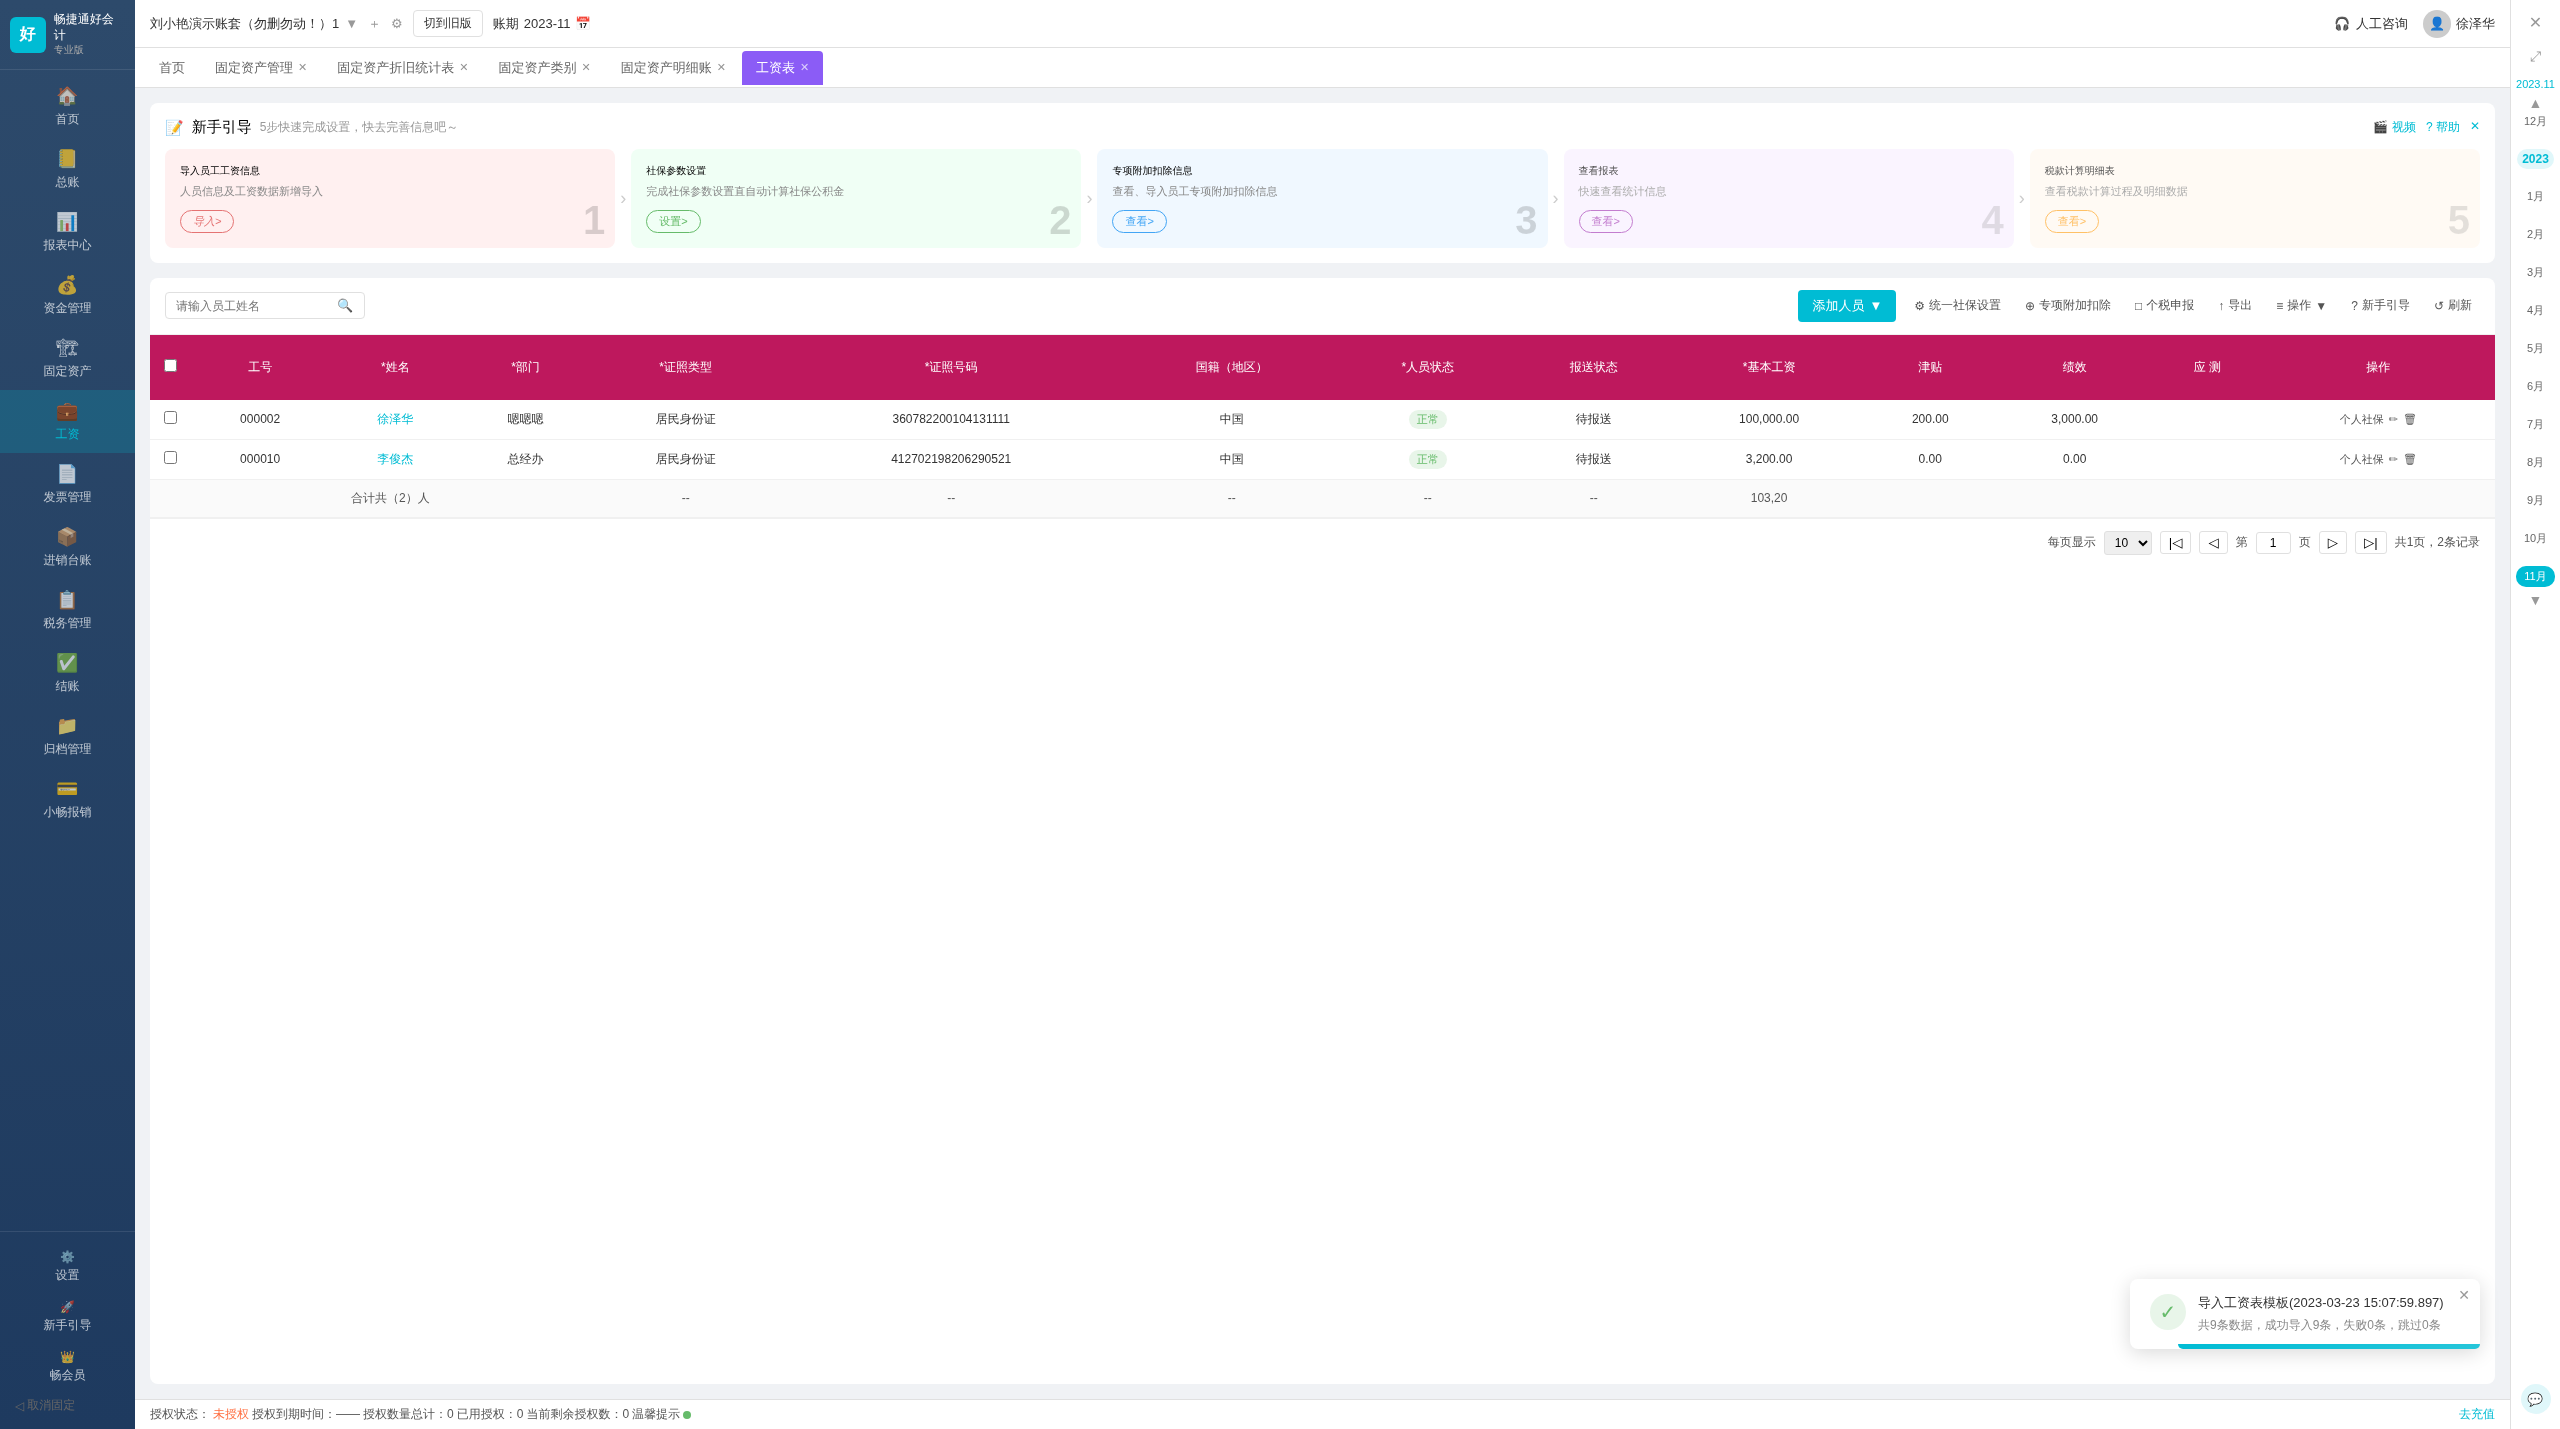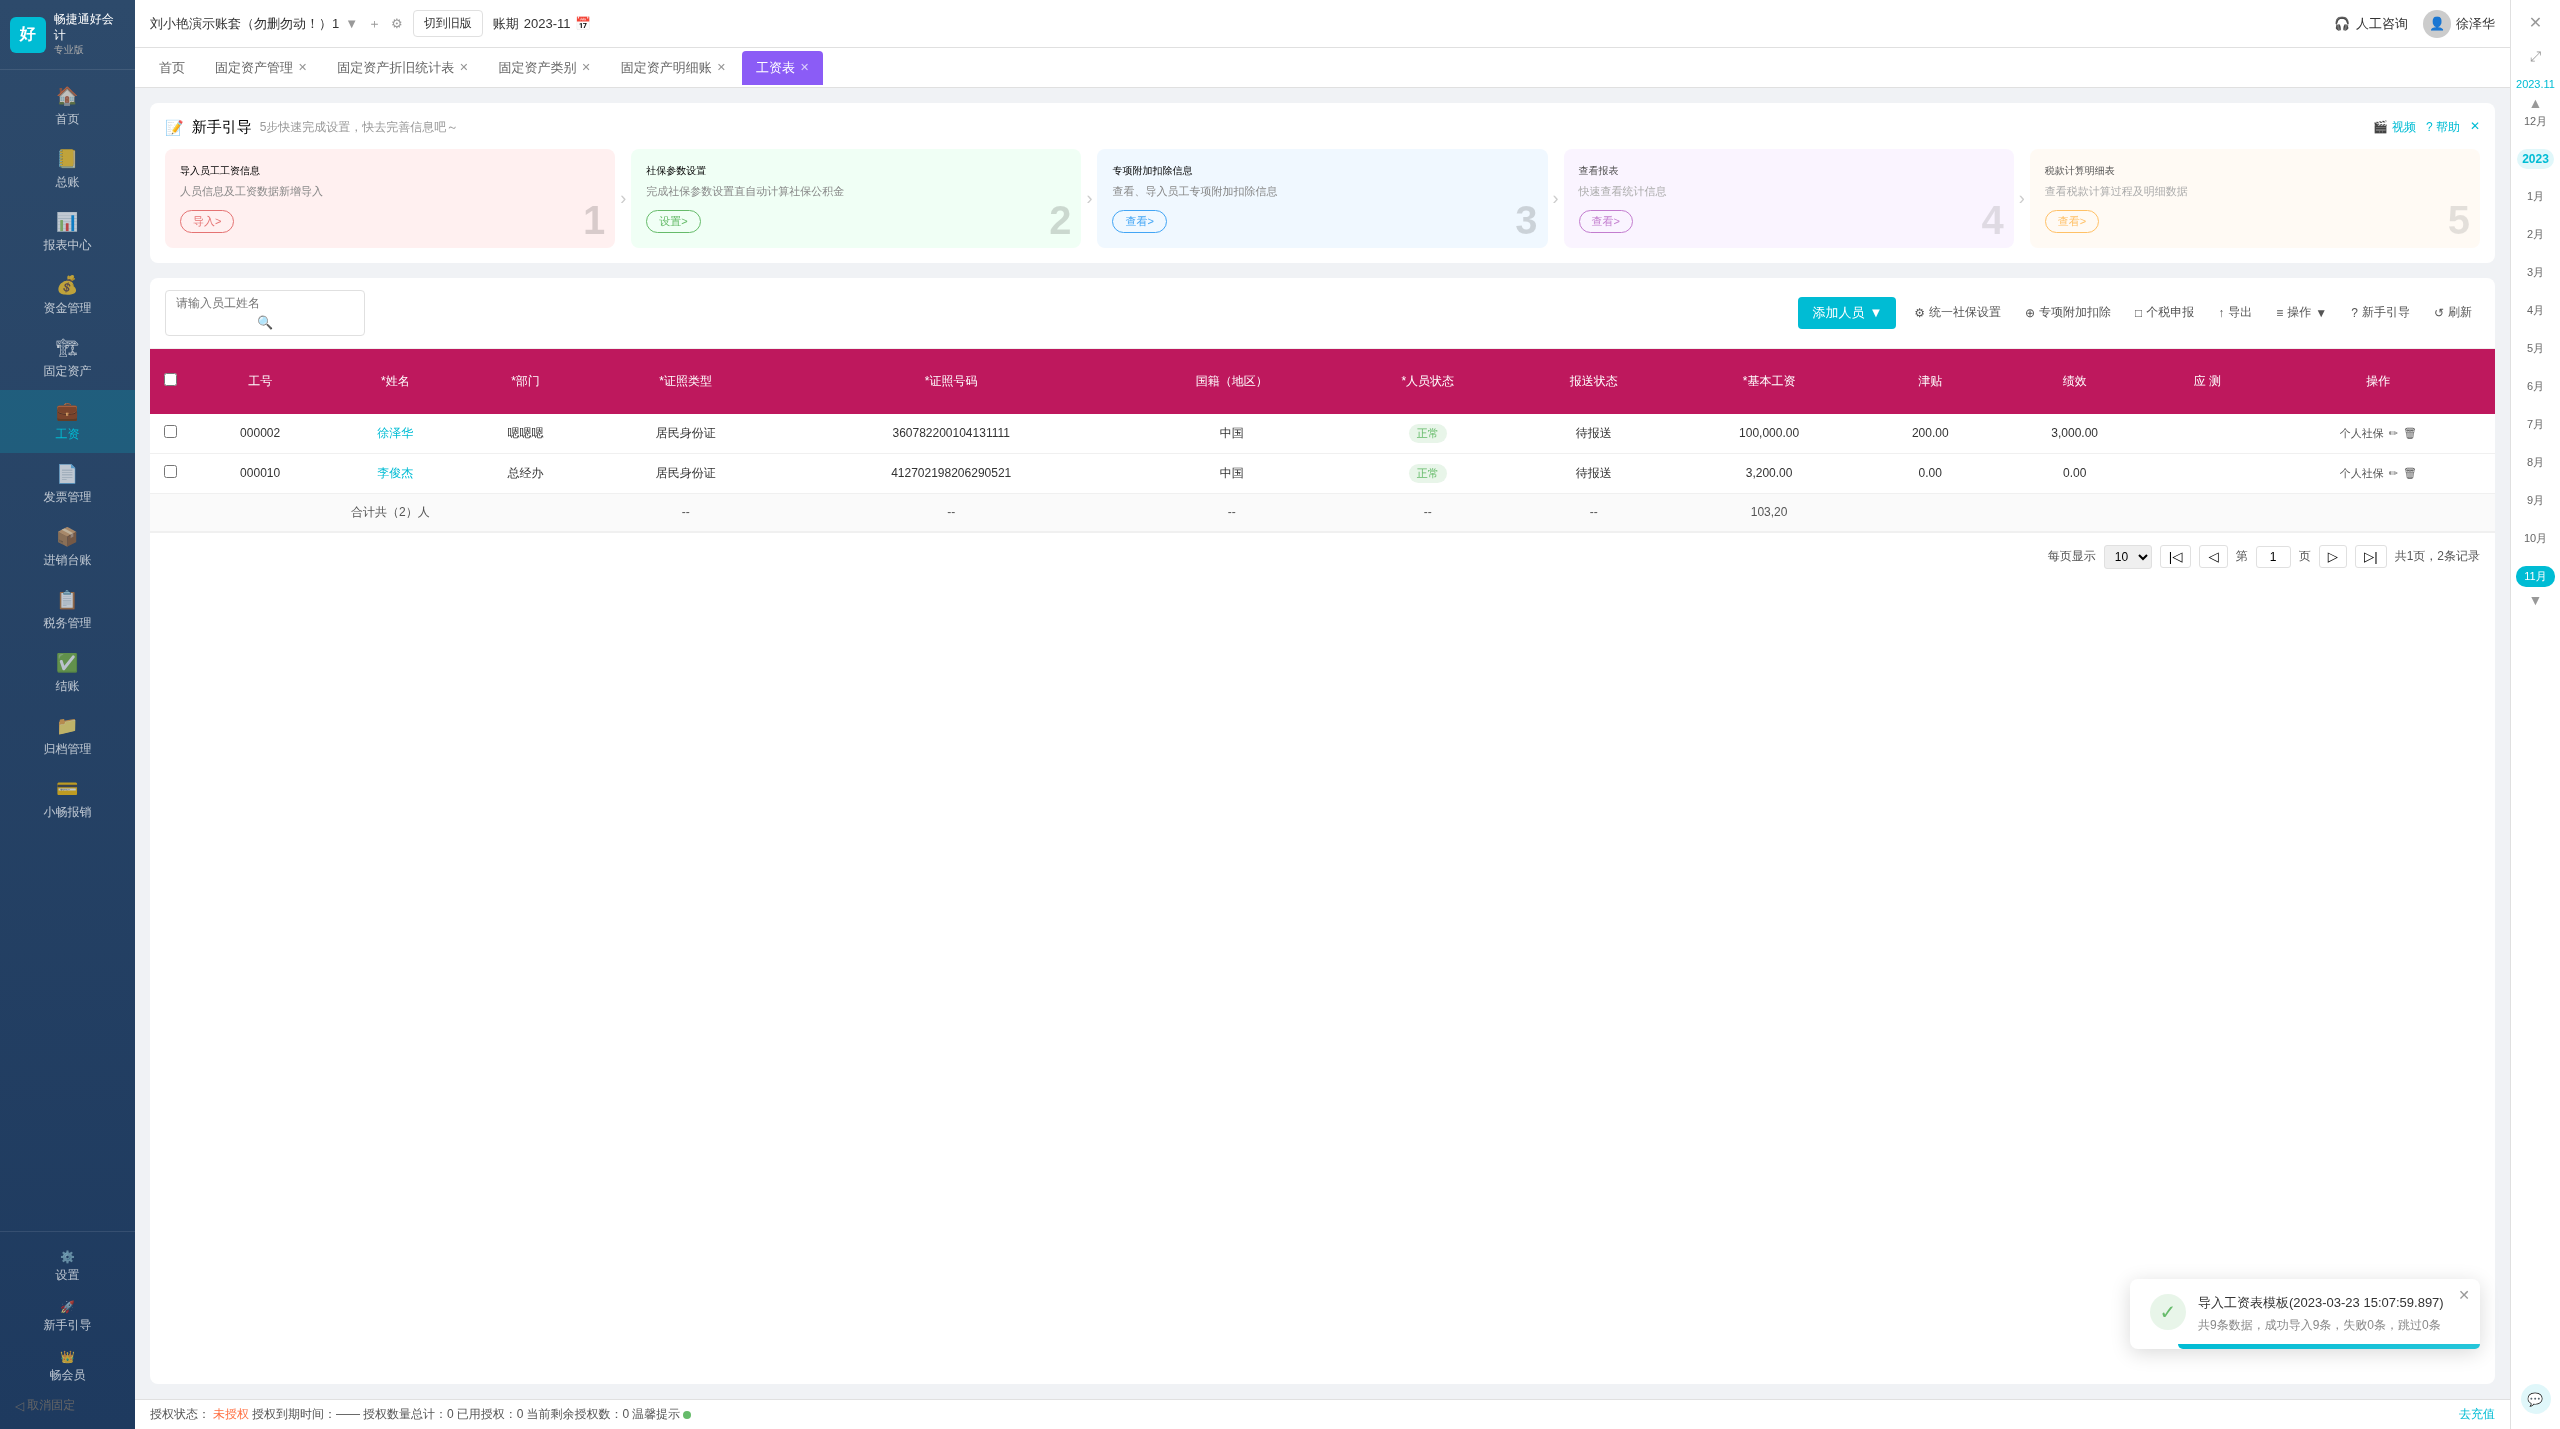--- a/index.html
+++ b/index.html
@@ -132,21 +132,21 @@
     .step-title { font-size: 10px; font-weight: 500; margin-bottom: 5px; }
     .step-desc { font-size: 11px; color: #888; margin-bottom: 10px; line-height: 1.5; }
     .step-btn {
       display: inline-block;
       border: 1px solid currentColor;
       border-radius: 12px;
       padding: 3px 12px;
       font-size: 11px;
       cursor: pointer;
     }
-    .btn-pink { color: #e57373; border-color: #e57373; }
+    .btn-pink { color: #e57373; border-color: #e57373; font-style: italic; }
     .btn-green { color: #66bb6a; border-color: #66bb6a; }
     .btn-blue { color: #42a5f5; border-color: #42a5f5; }
     .btn-purple { color: #ab47bc; border-color: #ab47bc; }
     .btn-orange { color: #ffa726; border-color: #ffa726; }
 
     
     .table-area {
       background: white;
       border-radius: 8px;
       flex: 1;
@@ -154,21 +154,21 @@
     .table-toolbar {
       display: flex;
       align-items: center;
       padding: 12px 15px;
       gap: 10px;
       border-bottom: 1px solid #f0f0f0;
     }
     .search-box {
       display: flex; align-items: center;
       border: 1px solid #e0e0e0; border-radius: 4px;
-      padding: 5px 10px; gap: 5px; width: 200px; flex-direction: column;
+      padding: 5px 10px; gap: 5px; width: 200px;
     }
     .search-box input { border: none; outline: none; font-size: 12px; width: 100%; color: #666; background: transparent; }
     .add-btn {
       background: #00bcd4; color: white;
       border: none; border-radius: 4px;
       padding: 7px 14px; font-size: 13px;
       cursor: pointer; display: flex; align-items: center; gap: 5px;
       margin-left: auto;
     }
     .toolbar-actions { display: flex; gap: 8px; align-items: center; }

